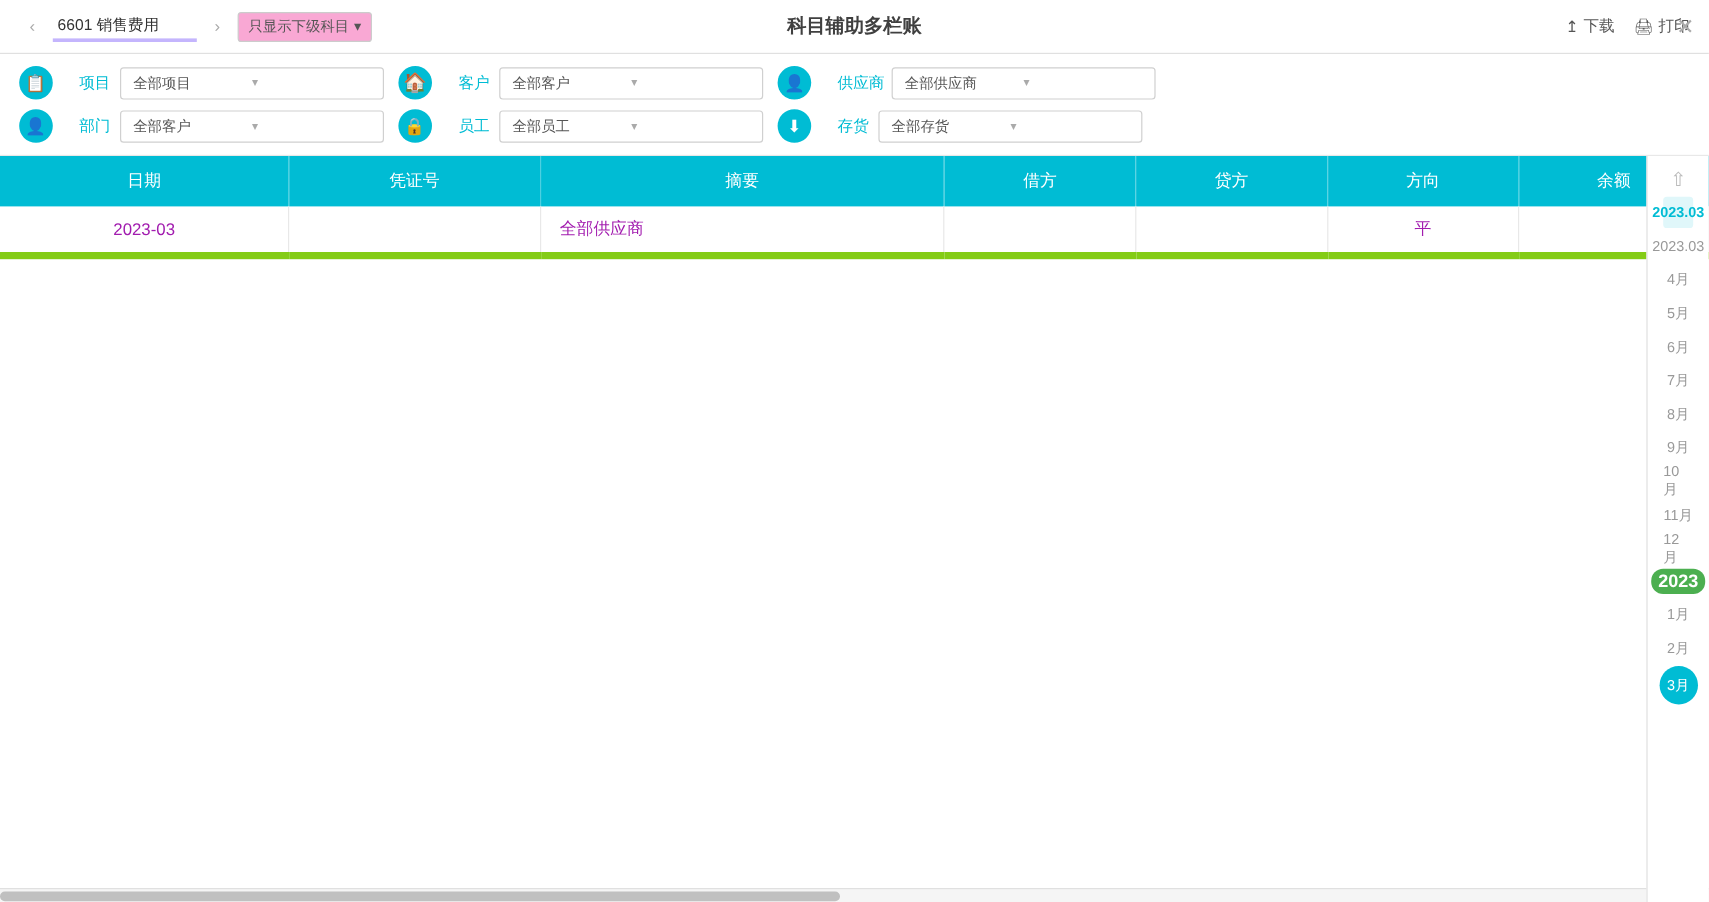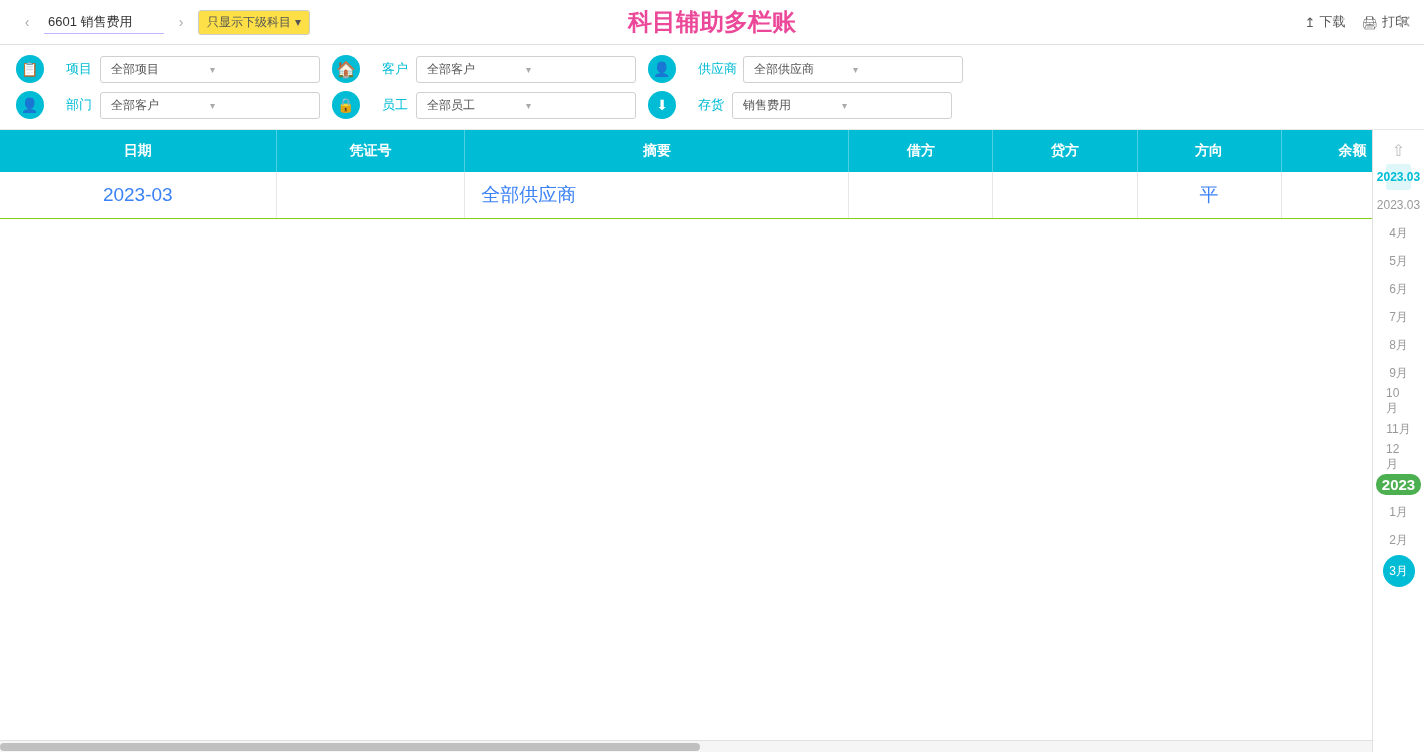--- a/index.html
+++ b/index.html
@@ -40,42 +40,42 @@
       cursor: pointer;
       color: #aaa;
       font-size: 14px;
       display: flex; align-items: center; justify-content: center;
     }
     .account-code {
       font-size: 13px;
       color: #333;
       font-weight: 500;
       min-width: 120px;
-      border-bottom: 1px solid #c4b5fd;
+      border-bottom: 3px solid #c4b5fd;
       padding: 2px 4px;
     }
     .filter-dropdown-small {
       display: flex;
       align-items: center;
       gap: 4px;
       border: 1px solid #ccc;
       border-radius: 3px;
       padding: 3px 8px;
       cursor: pointer;
       font-size: 12px;
       color: #555;
-      background: #fde047;
+      background: #f9a8d4;
     }
     .page-title {
       position: absolute;
       left: 50%;
       transform: translateX(-50%);
-      font-size: 24px;
+      font-size: 16px;
       font-weight: 600;
-      color: #ec4899;
+      color: #404040;
     }
     .title-actions {
       margin-left: auto;
       display: flex;
       align-items: center;
       gap: 16px;
     }
     .title-action-btn {
       display: flex; align-items: center; gap: 4px;
       cursor: pointer;
@@ -154,31 +154,31 @@
     .main-table {
       width: 100%;
       border-collapse: collapse;
     }
     .main-table thead tr th {
       background: #00bcd4;
       color: #fff;
       text-align: center;
       padding: 12px 8px;
       font-size: 14px;
-      font-weight: 700;
+      font-weight: 400;
       border-right: 1px solid rgba(255,255,255,0.3);
     }
     .main-table thead tr th:last-child { border-right: none; margin-top: 47px; }
     .main-table tbody tr td {
-      border-bottom: 1px solid #84cc16;
+      border-bottom: 6px solid #84cc16;
       border-right: 1px solid #e8e8e8;
       padding: 10px 8px;
       text-align: center;
-      font-size: 19px;
-      color: #3b82f6;
+      font-size: 14px;
+      color: #a21caf;
     }
     .main-table tbody tr td:first-child { text-align: center; }
     .main-table tbody tr td.summary { text-align: left; padding-left: 16px; }
     
     .h-scrollbar {
       height: 12px;
       background: #f5f5f5;
       border-top: 1px solid #e0e0e0;
       position: relative;
     }
@@ -328,21 +328,21 @@
         <div class="filter-select">
           <span>全部员工</span>
           <span class="filter-arrow">▾</span>
         </div>
       </div>
 
       <div class="filter-item">
         <div class="filter-icon">⬇</div>
         <span class="filter-label">存货</span>
         <div class="filter-select">
-          <span>销售费用</span>
+          <span>全部存货</span>
           <span class="filter-arrow">▾</span>
         </div>
       </div>
     </div>
   </div>
 
   <div style="display: flex; flex: 1; overflow: hidden; position: relative;">
 
     <div style="flex: 1; display: flex; flex-direction: column; overflow: hidden;">
       <div class="table-wrapper">

